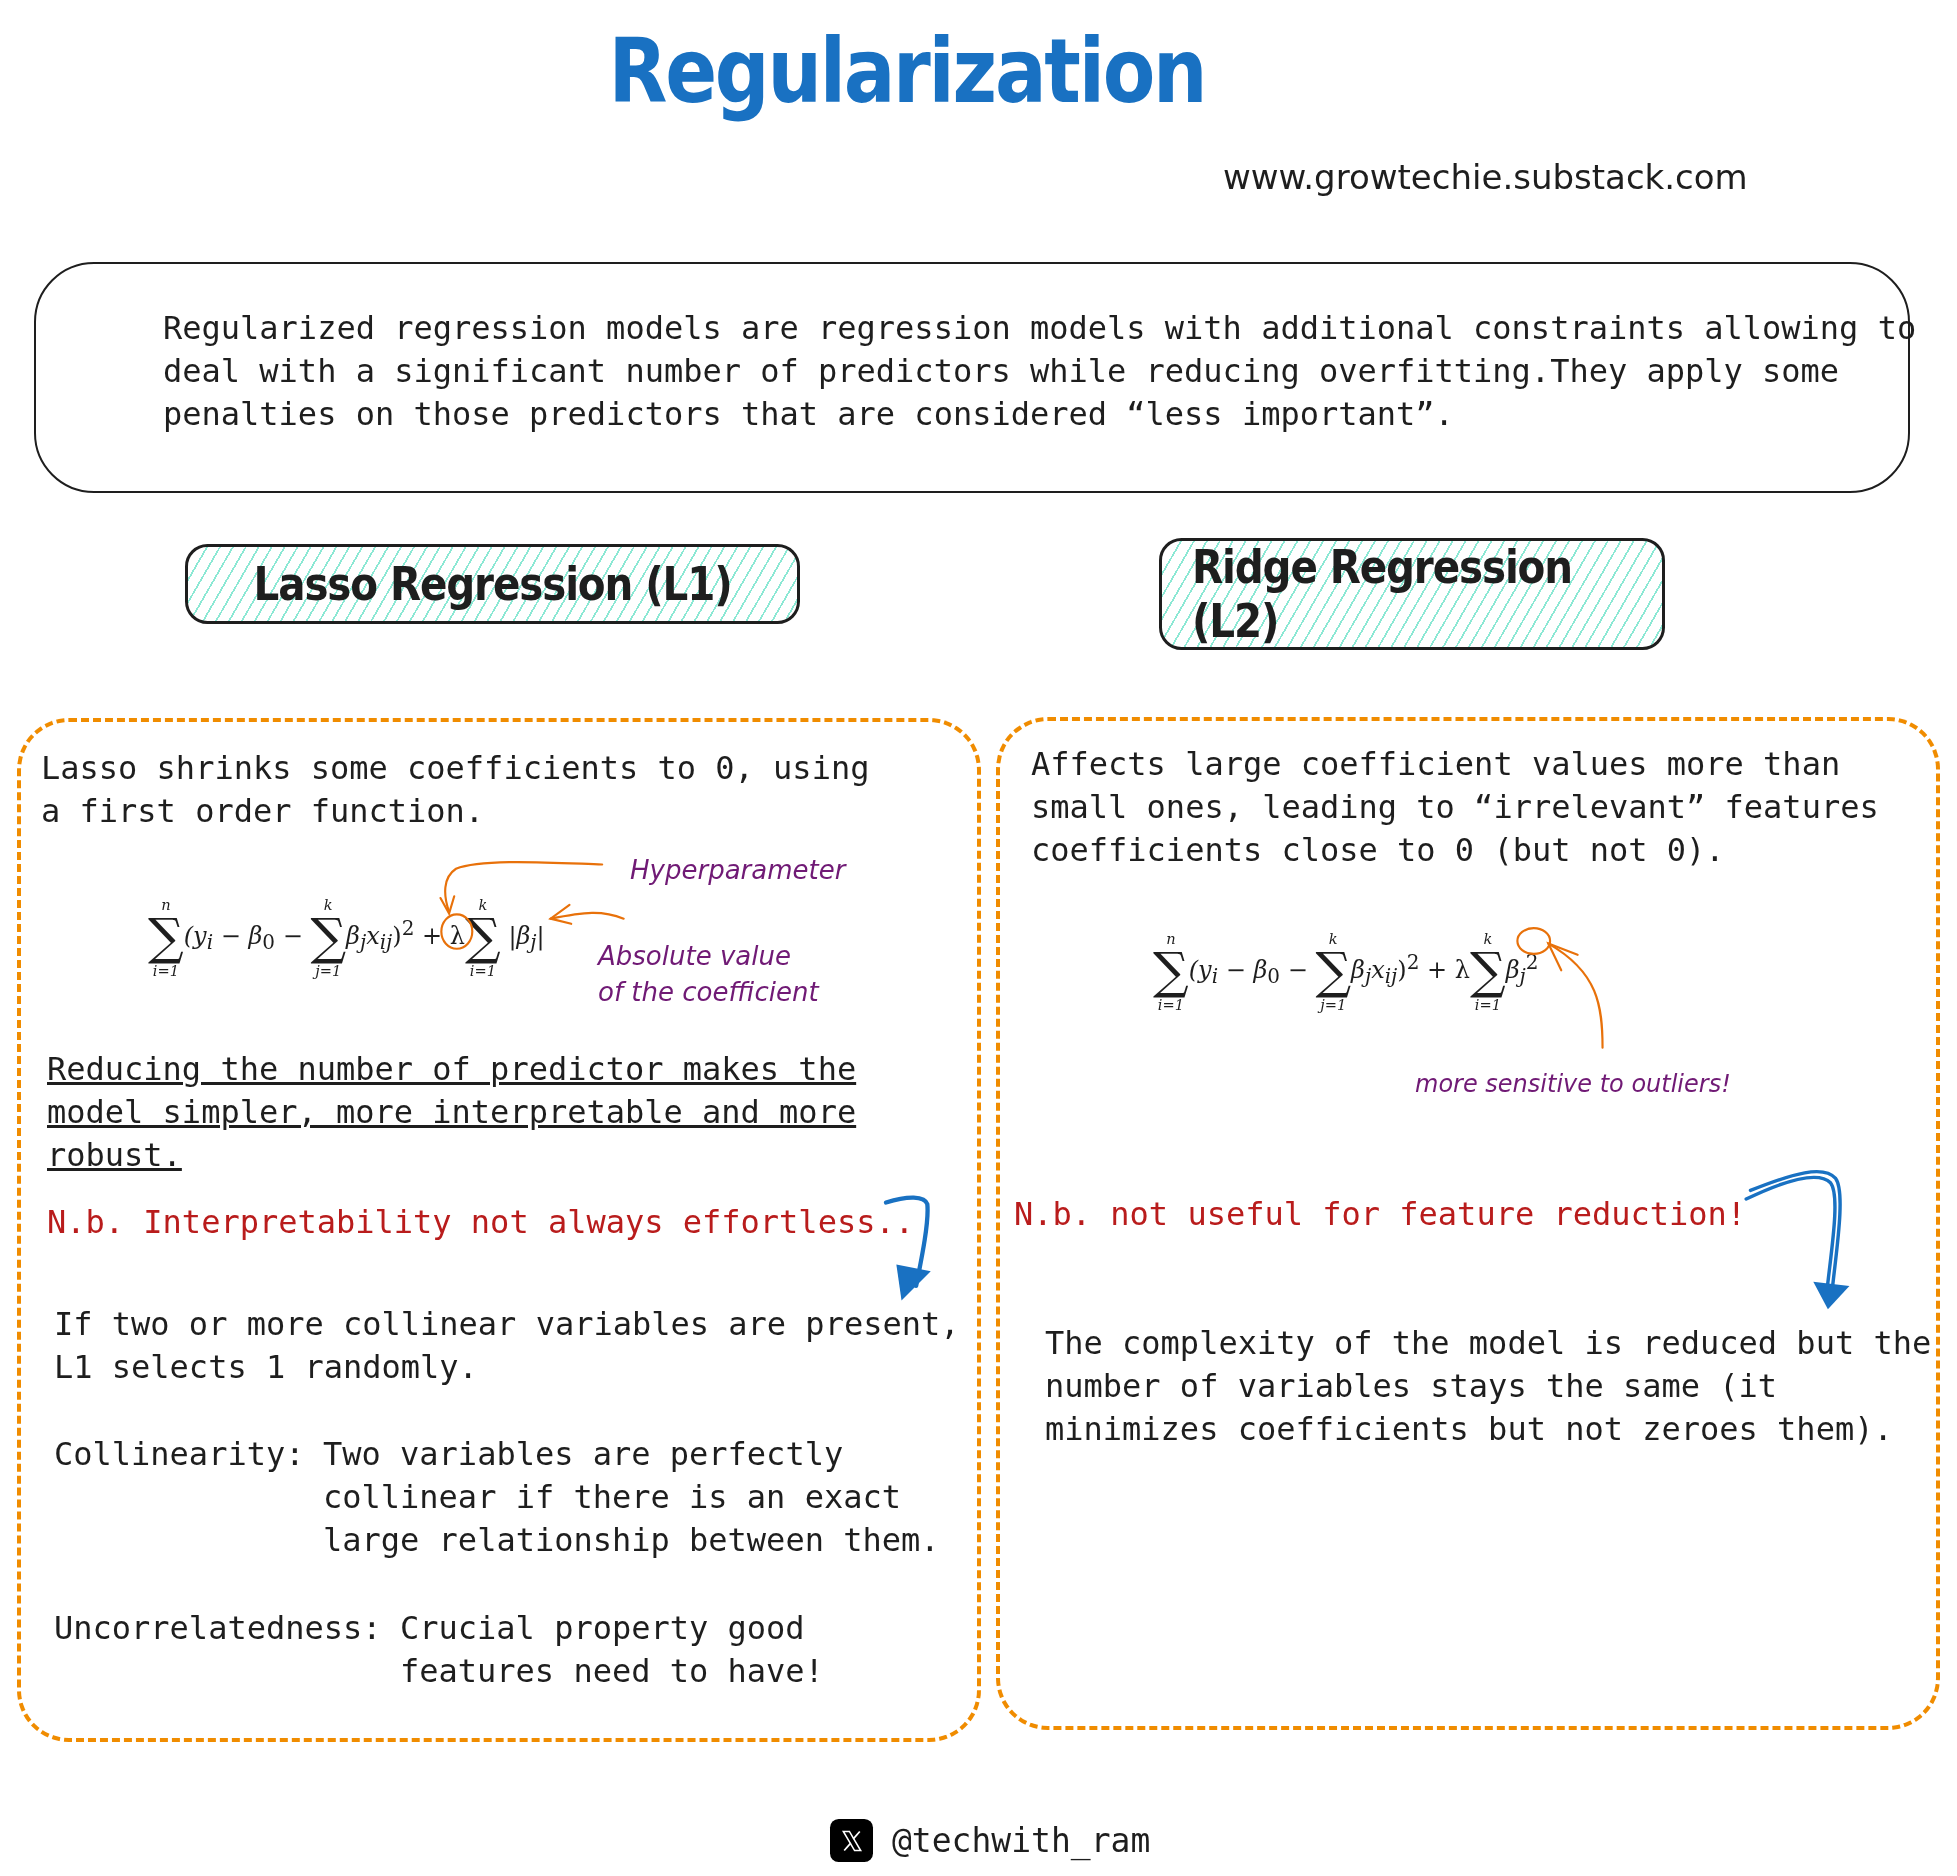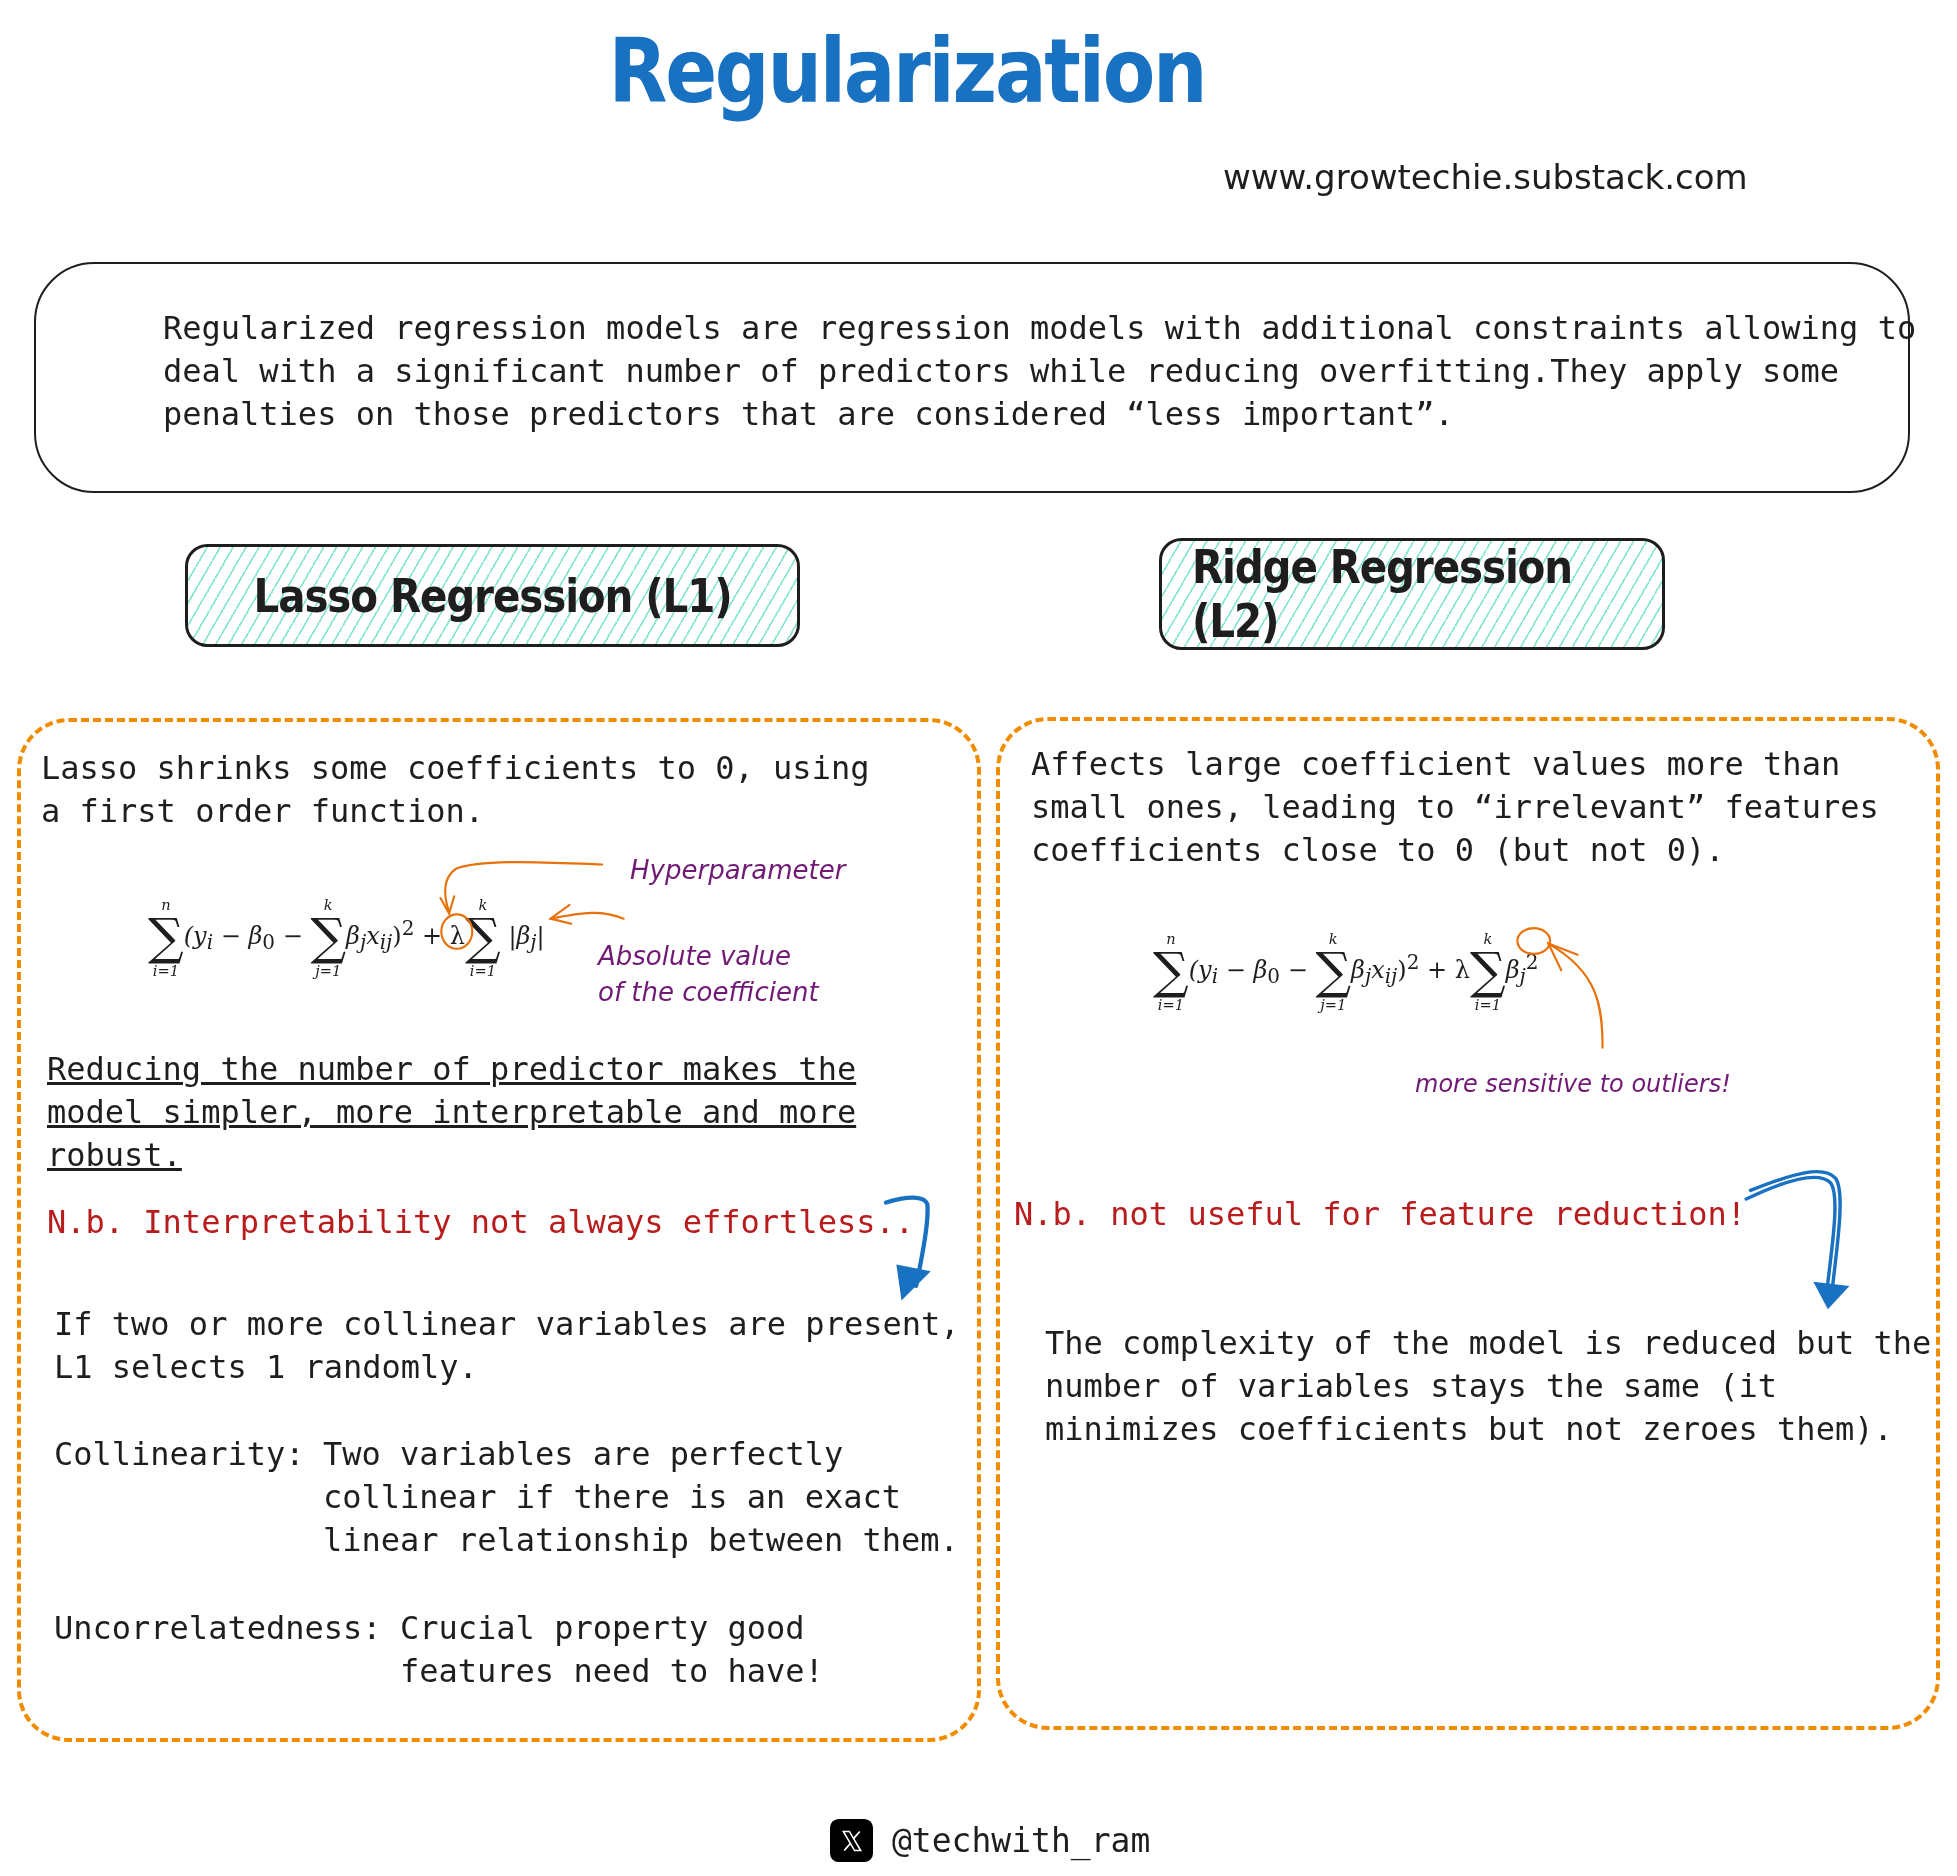--- a/index.html
+++ b/index.html
@@ -12,21 +12,21 @@
     .url { left: 1223px; top: 157px; font-family: "DejaVu Sans", "Liberation Sans", sans-serif;
            font-size: 34px; color: #1e1e1e; letter-spacing: 0px; }
     .intro-box { left: 34px; top: 262px; width: 1876px; height: 231px; border: 2.6px solid #1e1e1e;
                  border-radius: 60px; box-sizing: border-box; }
     .intro-text { left: 119px; top: 307px; width: 1764px; font-size: 32px; line-height: 43px; white-space: pre; margin-left: 44px; }
     .hdr { border: 3.4px solid #1e1e1e; border-radius: 22.4px; box-sizing: border-box;
            background: repeating-linear-gradient(-60deg, #ffffff 0px, #ffffff 9.5px, #8ce8d4 9.5px, #8ce8d4 11.2px);
            display: flex; align-items: center; justify-content: center; }
     .hdr span { font-family: "DejaVu Sans", "Liberation Sans", sans-serif; font-weight: 900;
                 font-size: 46px; letter-spacing: -1.3px; color: #1e1e1e; transform: scaleX(0.88); display: inline-block; }
-    .lasso-hdr { left: 185px; top: 544px; width: 615px; height: 103px; justify-content: center; }
+    .lasso-hdr { left: 185px; top: 544px; width: 615px; height: 80px; justify-content: center; }
     .ridge-hdr { left: 1159px; top: 538px; width: 506px; height: 112px; }
     .dash-box { border: 4.3px dashed #f08c00; border-radius: 52px; box-sizing: border-box; }
     .left-box { left: 17px; top: 718px; width: 964px; height: 1024px; }
     .right-box { left: 996px; top: 717px; width: 944px; height: 1013px; }
     .txt { font-size: 32px; line-height: 43px; white-space: pre; color: #1e1e1e; }
     .teal { color: #b91c1c; }
     .orange-hand { font-family: "DejaVu Sans", "Liberation Sans", sans-serif; color: #701a75; font-size: 26px; font-style: italic; }
     .formula { font-family: "DejaVu Serif", "Liberation Serif", serif; color: #1e1e1e; font-size: 24px; }
     .formula .sig { font-size: 50px; line-height: 1; display: inline-block; vertical-align: middle; position: relative; }
     .formula .sig .sup, .formula .sig .sub { position: absolute; left: 0; width: 100%; text-align: center; font-size: 14.6px; font-style: italic; }
@@ -70,21 +70,21 @@
     <div>of the coefficient</div>
   </div>
 
 <div class="abs txt" style="left:47px; top:1048px;text-decoration:underline;"><div>Reducing the number of predictor makes the</div><div>model simpler, more interpretable and more</div><div>robust.</div></div>
 
 <div class="abs txt teal" style="left:47px; top:1201px;">N.b. Interpretability not always effortless..</div>
 
 <div class="abs txt" style="left:54px; top:1303px;"><div>If two or more collinear variables are present,</div><div>L1 selects 1 randomly.</div></div>
 
 <div class="abs txt" style="left:54px; top:1433px;">Collinearity:</div>
-<div class="abs txt" style="left:323px; top:1433px;"><div>Two variables are perfectly</div><div>collinear if there is an exact</div><div>linear relationship between them.</div></div>
+<div class="abs txt" style="left:323px; top:1433px;"><div>Two variables are perfectly</div><div>collinear if there is an exact</div><div>large relationship between them.</div></div>
 
 <div class="abs txt" style="left:54px; top:1607px;">Uncorrelatedness:</div>
 <div class="abs txt" style="left:400px; top:1607px;"><div>Crucial property good</div><div>features need to have!</div></div>
 
 <div class="abs txt" style="left:1031px; top:743px;"><div>Affects large coefficient values more than</div><div>small ones, leading to “irrelevant” features</div><div>coefficients close to 0 (but not 0).</div></div>
 
 <div class="abs formula" style="left:1153px; top:946px;">
   <span class="sig">∑<span class="sup">n</span><span class="sub">i=1</span></span><i>(y</i><sub><i>i</i></sub><i> − β</i><sub>0</sub><span> − </span><span class="sig">∑<span class="sup">k</span><span class="sub">j=1</span></span><i>β</i><sub><i>j</i></sub><i>x</i><sub><i>ij</i></sub><span>)</span><sup>2</sup><span> + λ</span><span class="sig">∑<span class="sup">k</span><span class="sub">i=1</span></span><i>β</i><sub><i>j</i></sub><sup>2</sup>
 </div>
 

